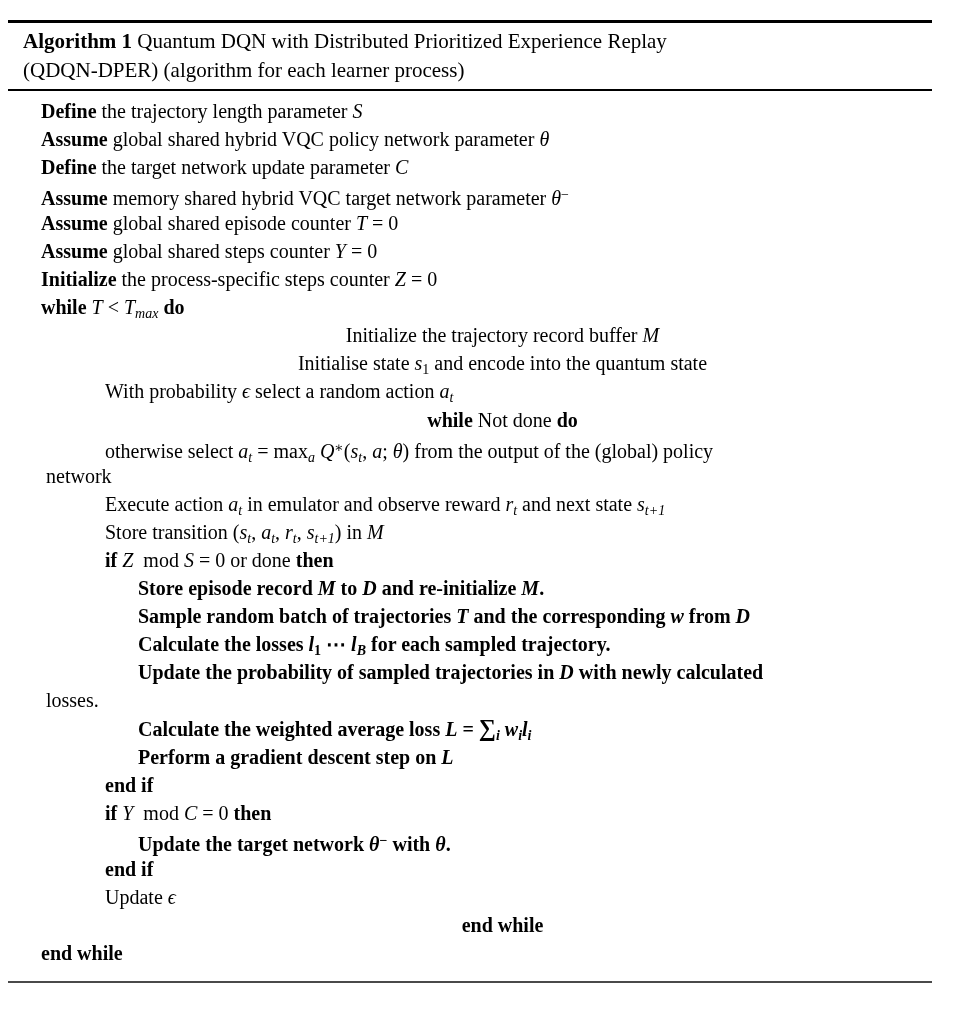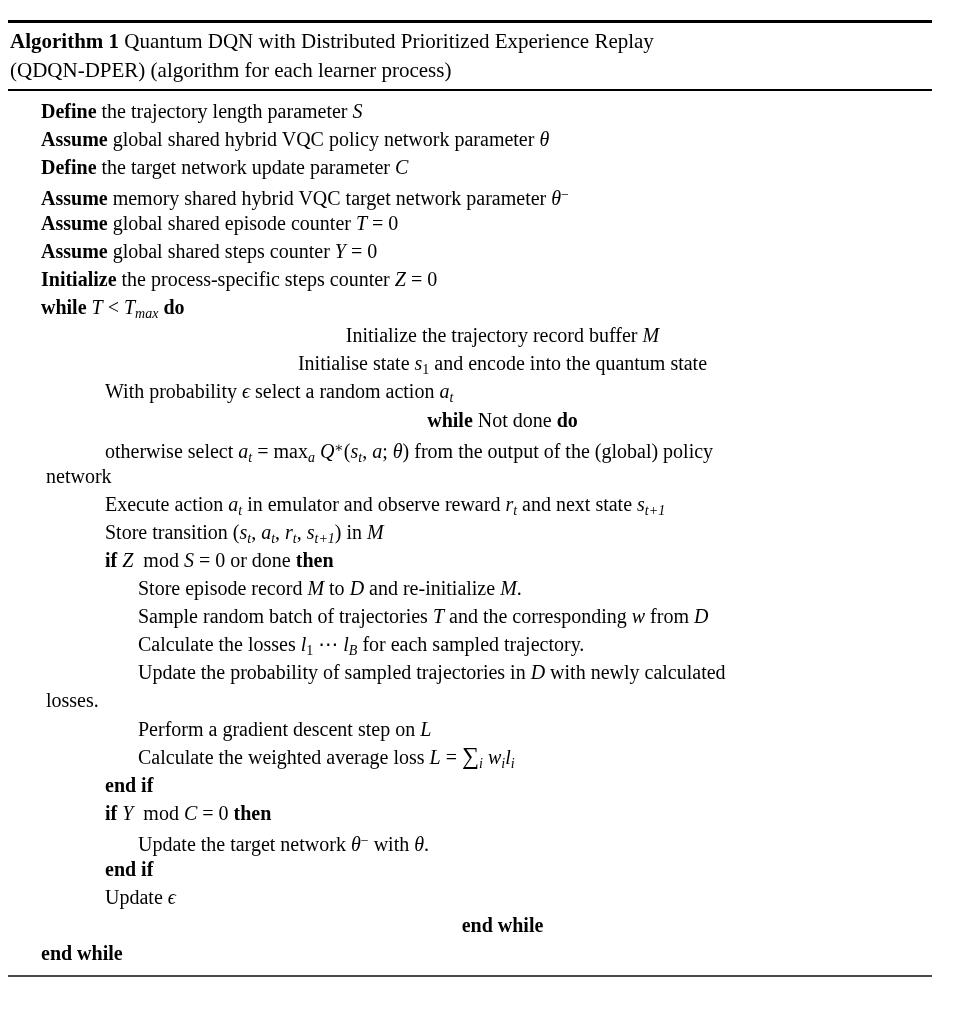--- a/index.html
+++ b/index.html
@@ -6,29 +6,29 @@
   body{
     width:958px;height:1028px;background:#ffffff;color:#000;
     font-family:"Liberation Serif","DejaVu Serif",serif;
     position:relative;overflow:hidden;
   }
   .algo{position:absolute;left:8px;top:20px;width:924px;}
   .rule{width:100%;background:#000;}
   .rule-top{height:3px;}
   .rule-mid{height:1.5px;}
   .rule-bot{height:2px;background:#4a4a4a;}
-  .title{font-size:21px;line-height:29px;padding:4px 0 4px 2px;}
+  .title{font-size:21px;line-height:29px;padding:4px 0 4px 2px;margin-left:13px;}
   .title .b{font-weight:bold;}
-  .algo-body{padding-top:6px;padding-bottom:8px;}
+  .algo-body{padding-top:6px;padding-bottom:14px;}
   .ln{white-space:pre;font-size:20px;height:28.1px;line-height:28.1px;}
   .ind-c{padding-left:38px;}
   .ind-0{padding-left:33px;}
   .ind-1{padding-left:65px;text-align:center;}
   .ind-2{padding-left:97px;}
-  .ind-3{padding-left:130px;}
+  .ind-3{padding-left:130px;font-weight:bold;}
   .b{font-weight:700;}
   .i{font-style:italic;}
   .cal{font-style:italic;}
   .sub{font-size:0.7em;vertical-align:-0.25em;}
   .sup{font-size:0.7em;vertical-align:0.45em;}
   .sum{font-size:1.2em;line-height:0;}
 </style>
 </head>
 <body>
 
@@ -55,22 +55,22 @@
       <div class="ln ind-2"><span>otherwise select </span><span class="i">a</span><span class="i sub">t</span><span> = max</span><span class="i sub">a</span><span> </span><span class="i">Q</span><span class="sup">∗</span><span>(</span><span class="i">s</span><span class="i sub">t</span><span>, </span><span class="i">a</span><span>; </span><span class="i">θ</span><span>) from the output of the (global) policy</span></div>
       <div class="ln ind-c"><span>network</span></div>
       <div class="ln ind-2"><span>Execute action </span><span class="i">a</span><span class="i sub">t</span><span> in emulator and observe reward </span><span class="i">r</span><span class="i sub">t</span><span> and next state </span><span class="i">s</span><span class="i sub">t+1</span></div>
       <div class="ln ind-2"><span>Store transition (</span><span class="i">s</span><span class="i sub">t</span><span>, </span><span class="i">a</span><span class="i sub">t</span><span>, </span><span class="i">r</span><span class="i sub">t</span><span>, </span><span class="i">s</span><span class="i sub">t+1</span><span>) in </span><span class="cal">M</span></div>
       <div class="ln ind-2"><span class="b">if</span><span> </span><span class="i">Z</span><span>  mod </span><span class="i">S</span><span> = 0 or done </span><span class="b">then</span></div>
       <div class="ln ind-3"><span>Store episode record </span><span class="cal">M</span><span> to </span><span class="cal">D</span><span> and re-initialize </span><span class="cal">M</span><span>.</span></div>
       <div class="ln ind-3"><span>Sample random batch of trajectories </span><span class="cal">T</span><span> and the corresponding </span><span class="i">w</span><span> from </span><span class="cal">D</span></div>
       <div class="ln ind-3"><span>Calculate the losses </span><span class="i">l</span><span class="sub">1</span><span> ⋯ </span><span class="i">l</span><span class="i sub">B</span><span> for each sampled trajectory.</span></div>
       <div class="ln ind-3"><span>Update the probability of sampled trajectories in </span><span class="cal">D</span><span> with newly calculated</span></div>
       <div class="ln ind-c"><span>losses.</span></div>
+      <div class="ln ind-3"><span>Calculate the weighted average loss </span><span class="i">L</span><span> = </span><span class="sum">∑</span><span class="i sub">i</span><span> </span><span class="i">w</span><span class="i sub">i</span><span class="i">l</span><span class="i sub">i</span></div>
       <div class="ln ind-3"><span>Perform a gradient descent step on </span><span class="i">L</span></div>
-      <div class="ln ind-3"><span>Calculate the weighted average loss </span><span class="i">L</span><span> = </span><span class="sum">∑</span><span class="i sub">i</span><span> </span><span class="i">w</span><span class="i sub">i</span><span class="i">l</span><span class="i sub">i</span></div>
       <div class="ln ind-2"><span class="b">end if</span></div>
       <div class="ln ind-2"><span class="b">if</span><span> </span><span class="i">Y</span><span>  mod </span><span class="i">C</span><span> = 0 </span><span class="b">then</span></div>
       <div class="ln ind-3"><span>Update the target network </span><span class="i">θ</span><span class="sup">−</span><span> with </span><span class="i">θ</span><span>.</span></div>
       <div class="ln ind-2"><span class="b">end if</span></div>
       <div class="ln ind-2"><span>Update </span><span class="i">ϵ</span></div>
       <div class="ln ind-1"><span class="b">end while</span></div>
       <div class="ln ind-0"><span class="b">end while</span></div>
     </div>
   <div class="rule rule-bot"></div>
 </div>

